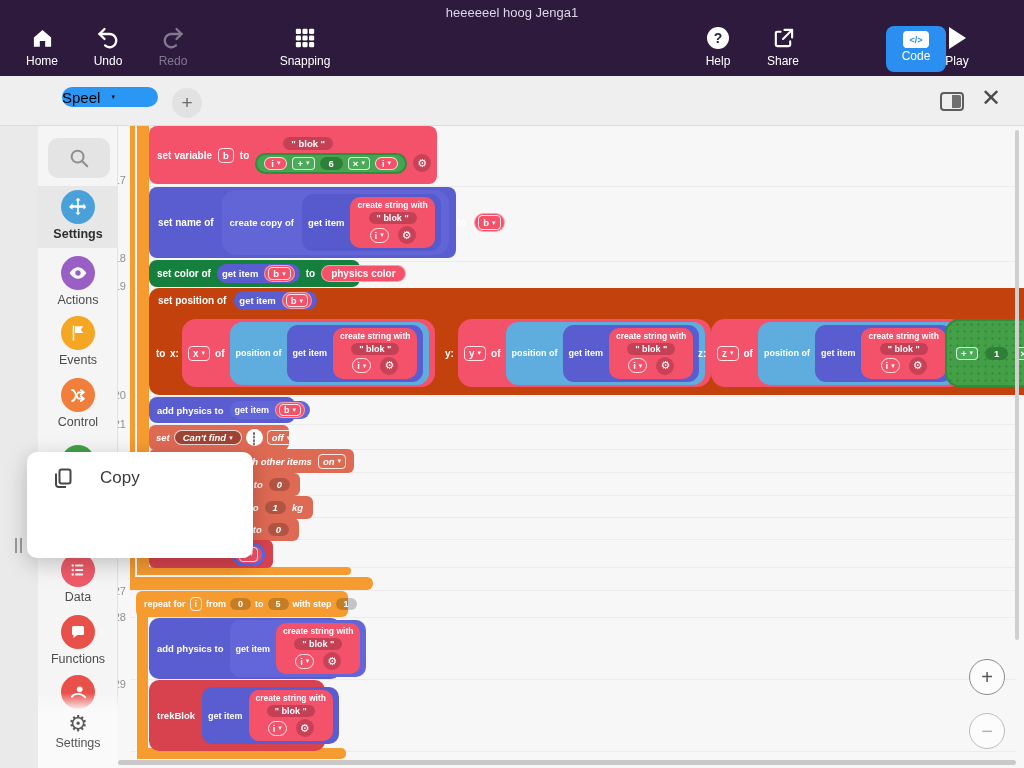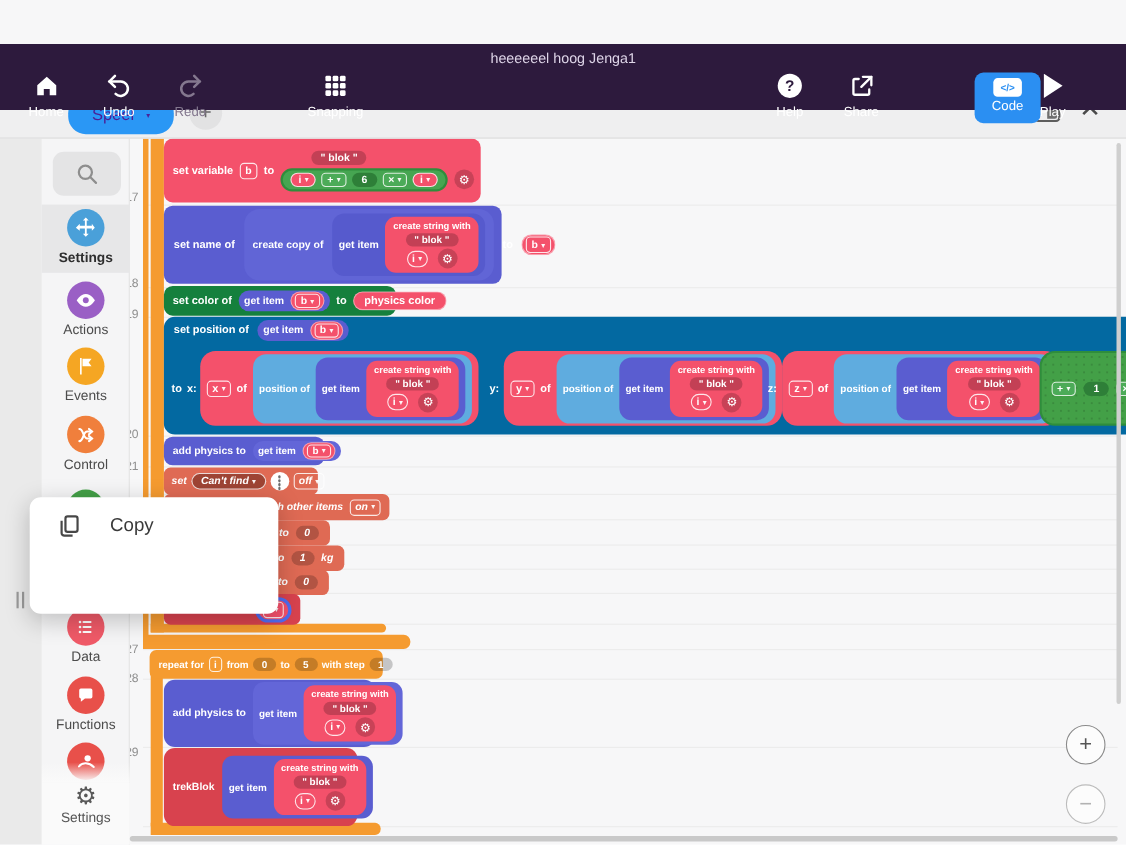--- a/index.html
+++ b/index.html
@@ -1,34 +1,34 @@
 <!DOCTYPE html>
 <html><head>
 <meta charset="utf-8">
 <style>
   * { box-sizing: border-box; }
   html,body { margin:0; padding:0; }
   body { font-family:"Liberation Sans","DejaVu Sans",sans-serif; }
   #app { position:relative; width:1024px; height:768px; overflow:hidden; background:#f7f7f8; }
 
   
-  .topbar { position:absolute; left:0; top:0; width:1024px; height:60px; background:#2d1a3d; z-index:60;margin-top:40px; }
+  .topbar { position:absolute; left:0; top:0; width:1024px; height:76px; background:#2d1a3d; z-index:60; }
   .tb-title { position:absolute; top:5px; left:0; width:100%; text-align:center; color:#ded5e8; font-size:13px; }
   .tb-btn { position:absolute; top:25px; width:66px; text-align:center; color:#fff; cursor:pointer; }
   .tb-btn .ic { height:26px; display:flex; align-items:center; justify-content:center; }
   .tb-btn .lb { font-size:12px; margin-top:3px; }
   .tb-btn.disabled { color:#84788f; }
   .code-btn { position:absolute; left:886px; top:26px; width:60px; height:46px; background:#2b8ff2; border-radius:8px; text-align:center; color:#fff; cursor:pointer; }
   .codeglyph { display:inline-flex; margin-top:5px; width:26px; height:17px; background:#fff; border-radius:4px; color:#2b8ff2; font-size:9px; font-weight:bold; align-items:center; justify-content:center; }
   .code-btn .lb { font-size:12px; margin-top:1px; }
   .play-tri { width:0; height:0; border-left:17px solid #fff; border-top:11px solid transparent; border-bottom:11px solid transparent; }
 
   
   .tabbar { position:absolute; left:0; top:76px; width:1024px; height:50px; background:#efeff0; border-bottom:1px solid #dcdcdc; z-index:55; }
-  .tab-speel { position:absolute; left:62px; top:11px; width:96px; height:35px; background:#2a97f5; border-radius:16px; color:#4c1d95; font-size:15px; display:flex; align-items:center; justify-content:center; gap:8px; cursor:pointer; }
+  .tab-speel { position:absolute; left:62px; top:11px; width:96px; height:20px; background:#2a97f5; border-radius:16px; color:#000000; font-size:15px; display:flex; align-items:center; gap:8px; cursor:pointer; }
   .tab-add { position:absolute; left:172px; top:12px; width:30px; height:30px; border-radius:50%; background:#e2e2e3; color:#6a6a6a; font-size:19px; display:flex; align-items:center; justify-content:center; cursor:pointer; }
   .panel-toggle { position:absolute; left:940px; top:16px; width:24px; height:19px; border:2px solid #5d5d5d; border-radius:4px; cursor:pointer; }
   .panel-toggle span { position:absolute; right:1px; top:1px; bottom:1px; width:9px; background:#6f6f6f; border-radius:0 2px 2px 0; }
   .close-x { position:absolute; left:981px; top:8px; font-size:24px; color:#4a4a4a; cursor:pointer; }
 
   
   .gutter { position:absolute; left:0; top:126px; width:38px; height:642px; background:#eaeaea; }
   .drag-handle { position:absolute; left:15px; top:412px; }
   .drag-handle i { display:inline-block; width:2px; height:15px; background:#9a9a9a; margin-right:3px; }
   .sidebar { position:absolute; left:38px; top:126px; width:80px; height:642px; background:#f5f5f6; border-right:1px solid #e3e3e3; z-index:10; }
@@ -46,21 +46,21 @@
   
   .rownum { position:absolute; left:96px; width:30px; text-align:right; font-size:11px; color:#8f8f8f; }
   .rline { position:absolute; left:130px; width:886px; height:1px; background:#ececec; }
   .spine { position:absolute; background:#f59b30; }
 
   .blk { position:absolute; display:flex; align-items:center; color:#fff; font-weight:bold; font-size:10px; }
   .blk, .blk * { white-space:nowrap; }
   .pink { background:#f4516b; }
   .indigo { background:#5a5dd0; }
   .violet { background:#15803d; }
-  .blue { background:#0369a1;padding-left:36px; }
+  .blue { background:#c2410c;padding-left:36px; }
   .terra { background:#df6a54;font-style:italic; }
   .orange { background:#f59b30; }
   .darkred { background:#d8424e; }
 
   .wpill { border:1.5px solid rgba(255,255,255,.85); border-radius:4px; padding:0 4px; font-size:9.5px; display:inline-flex; align-items:center; min-height:15px; cursor:pointer; }
   .rpill { background:#f4516b; border:1.5px solid rgba(255,255,255,.45); border-radius:10px; padding:1px 3px; display:inline-flex; align-items:center; cursor:pointer; }
   .dpill { background:rgba(0,0,0,.2); border-radius:9px; padding:1px 8px; font-size:9.5px; display:inline-flex; align-items:center; }
   .cv::after { content:"▾"; font-size:7px; margin-left:3px; opacity:.95; }
   .gearbtn { width:18px; height:18px; border-radius:50%; background:rgba(0,0,0,.18); display:inline-flex; align-items:center; justify-content:center; font-size:11px; color:#fff; cursor:pointer; flex:none; }
   .handle { width:17px; height:17px; border-radius:50%; background:#fff; position:relative; flex:none; cursor:grab; }

